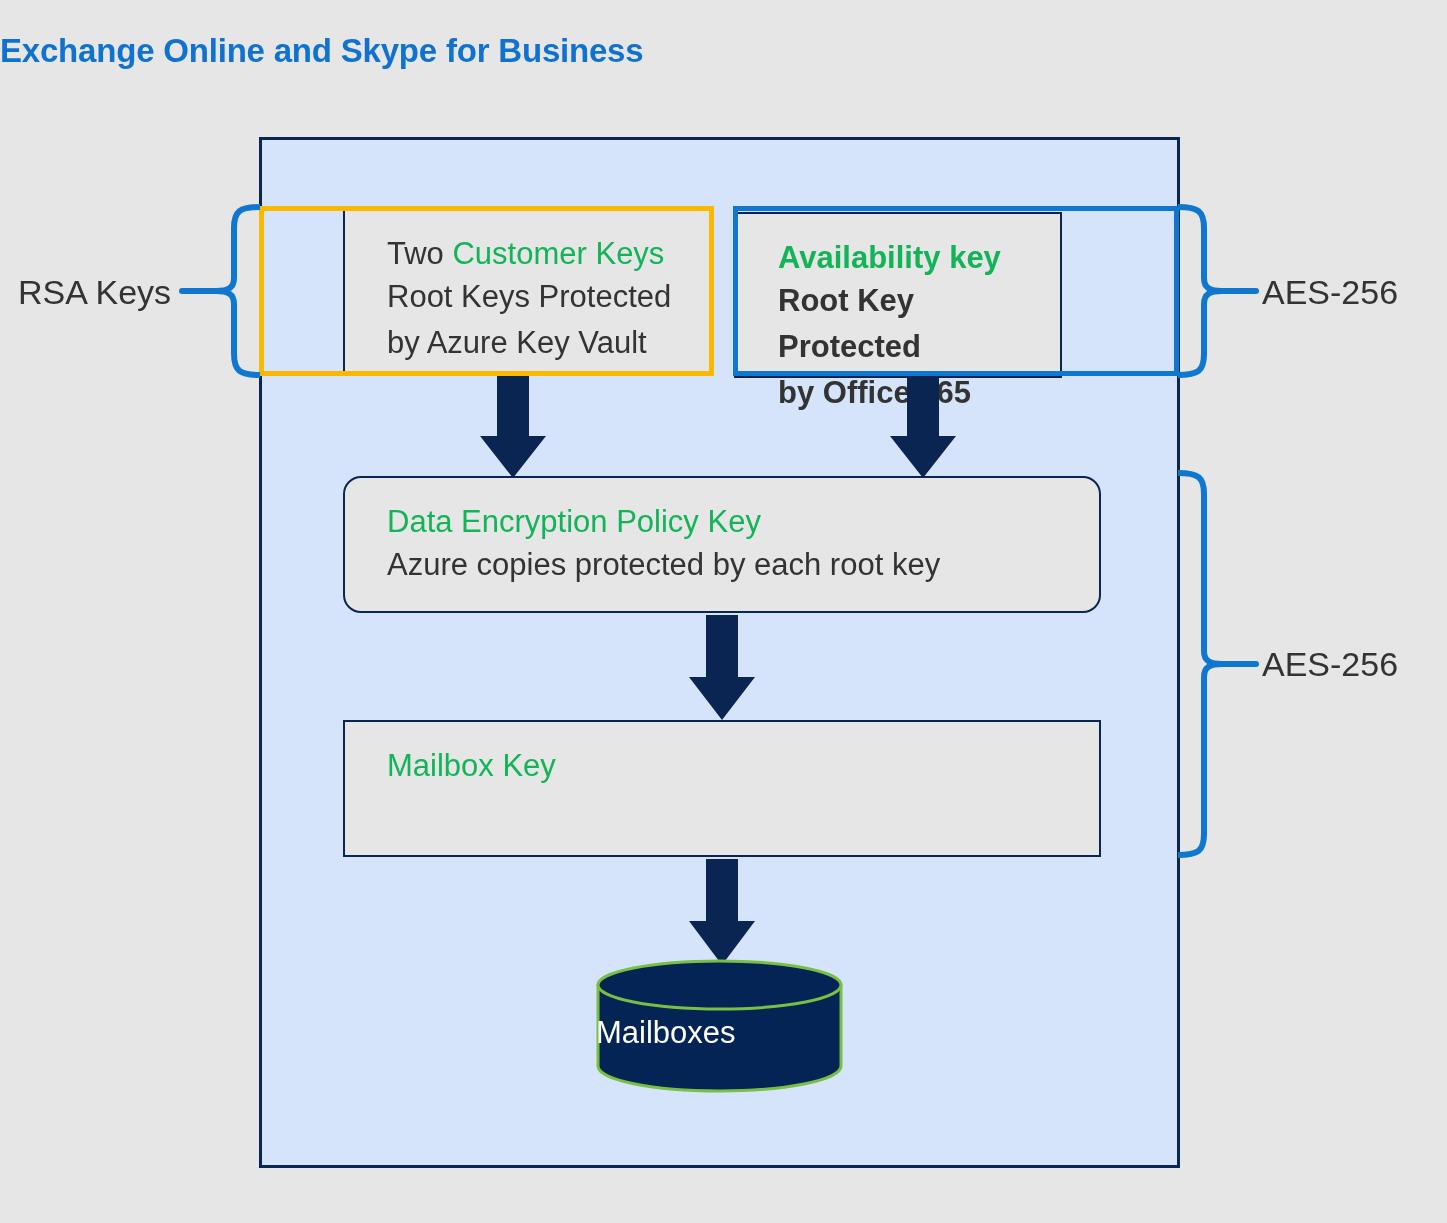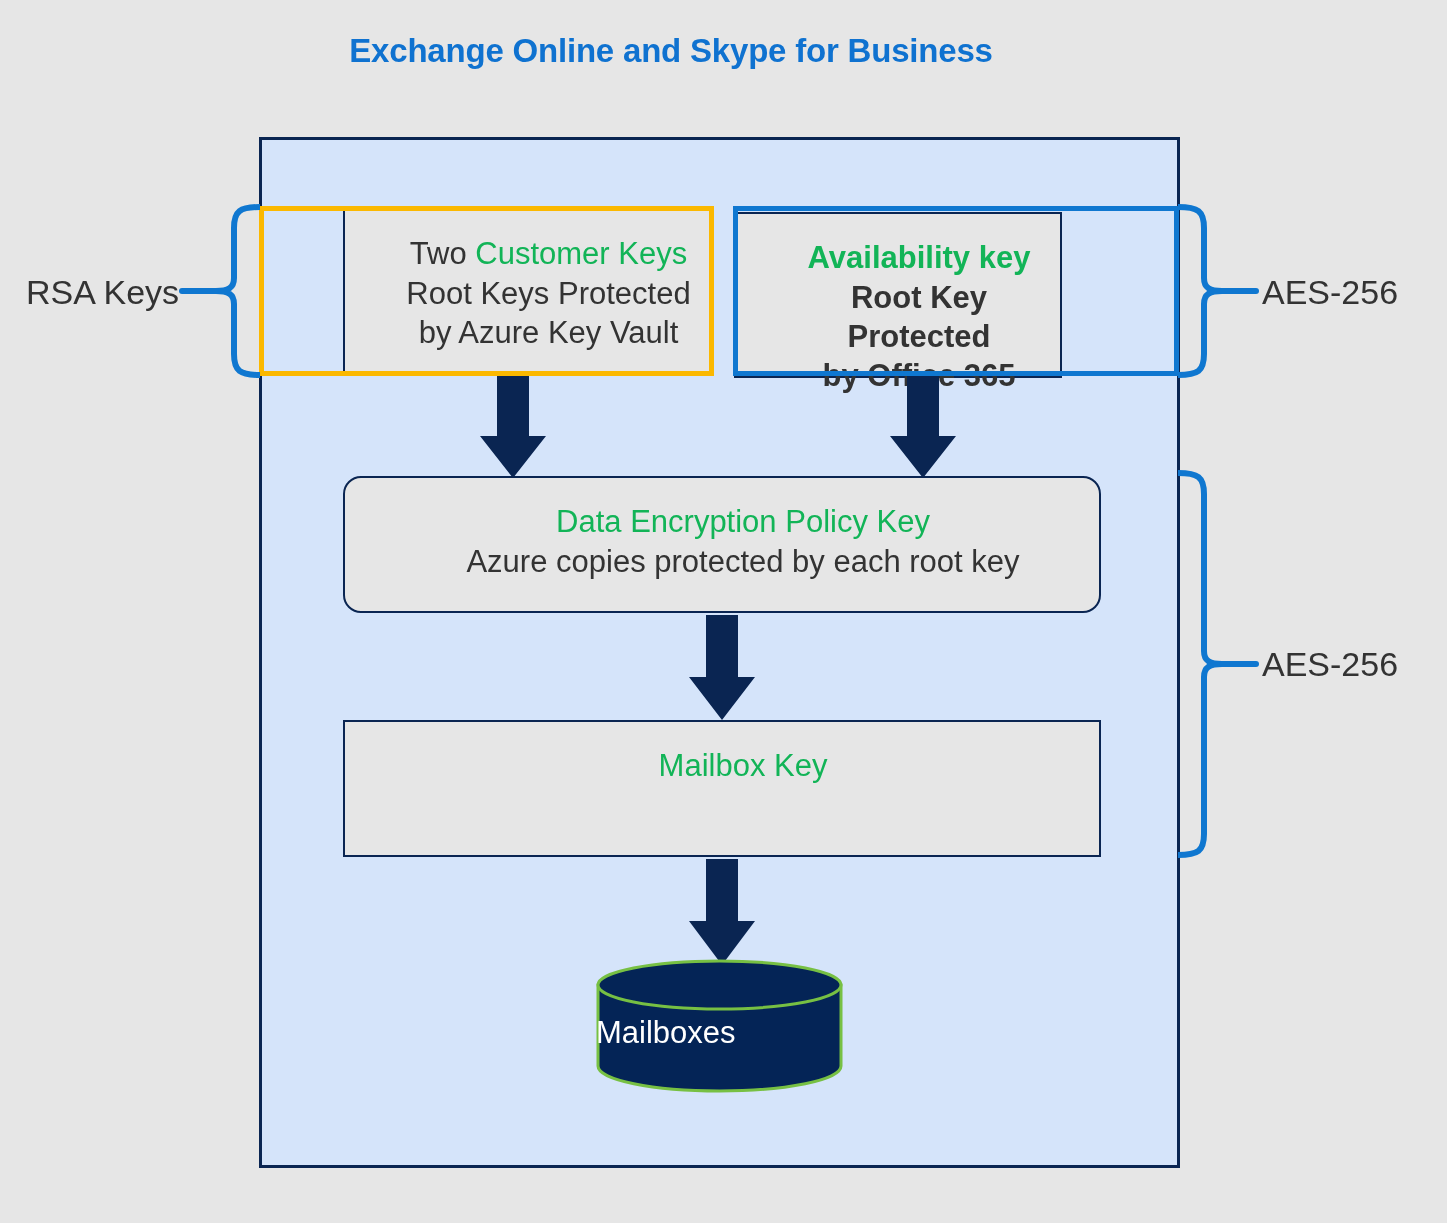--- a/index.html
+++ b/index.html
@@ -25,21 +25,21 @@
     height: 1223px;
     background: #e6e6e6;
   }
 
   
   .diagram-title {
     position: absolute;
     left: 0;
     top: 28px;
     width: 1342px;
-    text-align: center;
+    text-align: left;
     color: #0f72d0;
     font-weight: bold;
     font-size: 33px;
     line-height: 46px;
     letter-spacing: -0.2px;
   }
   .diagram-title .t-line { display: block; }
 
   
   .outer-panel {
@@ -53,34 +53,33 @@
     border: 3px solid #0a2552;
   }
 
   
   .card {
     position: absolute;
     box-sizing: border-box;
     background: #e6e6e6;
     border: 2px solid #0a2552;
     padding: 24px 0 0 42px;
-    text-align: center;
   }
   .card-title {
     font-size: 31px;
     line-height: 40px;
     color: #12b457;
     white-space: nowrap;
   }
   .card-title .lead {
     color: #333333;
   }
   .card-body {
     font-size: 31px;
-    line-height: 39px;
+    line-height: 46px;
     color: #333333;
     white-space: pre-line;
   }
 
   
   #card-customer-keys {
     left: 343px;
     top: 208px;
     width: 369px;
     height: 166px;
@@ -137,21 +136,21 @@
   .brace-svg { position: absolute; }
 
   
   .side-label {
     position: absolute;
     font-size: 34px;
     line-height: 40px;
     color: #333333;
     white-space: nowrap;
   }
-  #label-rsa-keys { left: 26px; top: 272px; }
+  #label-rsa-keys { left: 18px; top: 272px; }
   #label-aes-top  { left: 1262px; top: 272px; }
   #label-aes-mid  { left: 1262px; top: 644px; }
 
   
   #db-mailboxes {
     position: absolute;
     left: 596px;
     top: 958px;
     width: 247px;
     height: 135px;

